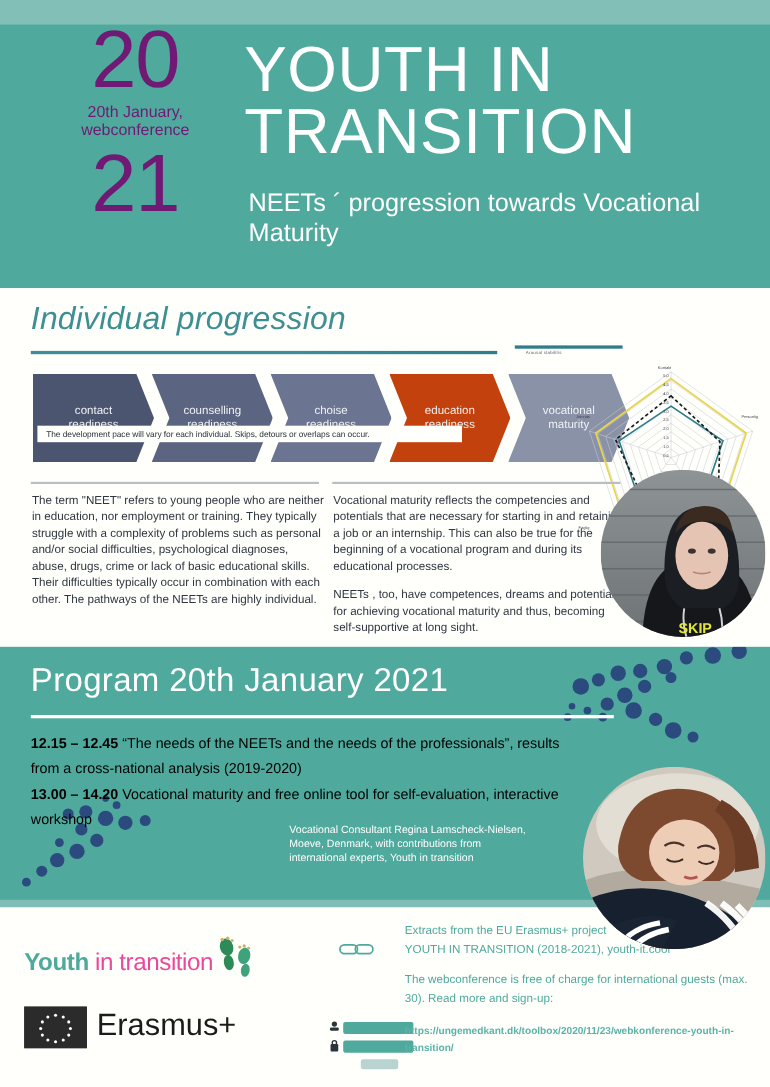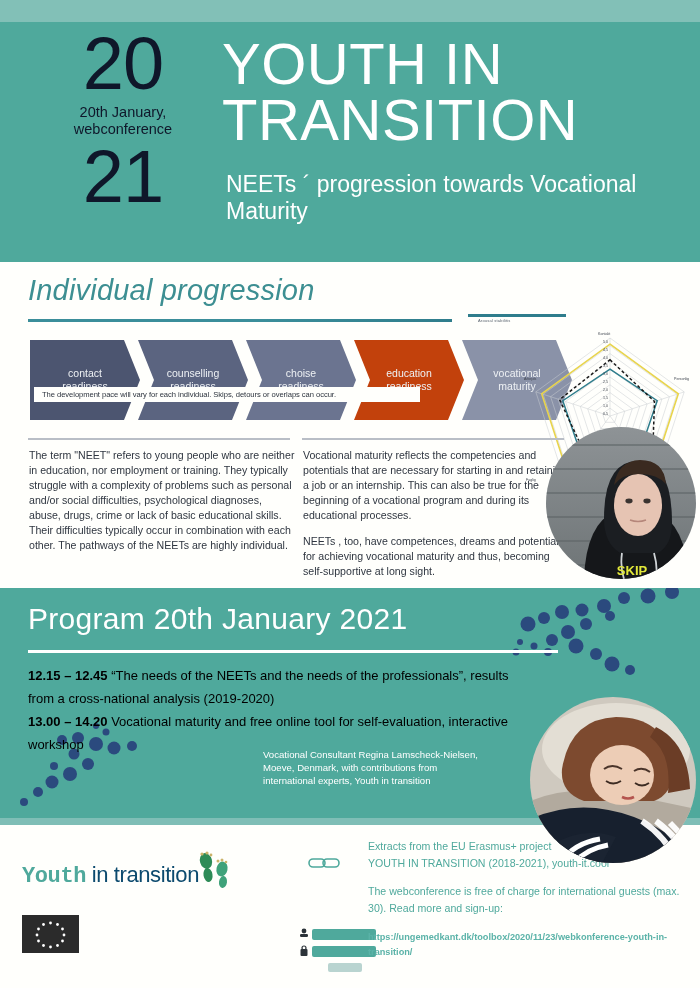--- a/index.html
+++ b/index.html
@@ -12,22 +12,22 @@
   }
   .poster { position:relative; width:700px; height:988px; background:#fffffc; }
 
   
   .hdr-strip { position:absolute; left:0; top:0; width:700px; height:22px; background:#82c0b7; }
   .header {
     position:absolute; left:0; top:22px; width:700px; height:240px;
     background:#4fa99c;
   }
   .hdr-left {
-    position:absolute; left:48px; top:12px; width:150px;
-    text-align:center; color:#0f172a;
+    position:absolute; left:48px; top:2px; width:150px;
+    text-align:center; color:#701a75;
   }
   .yr-top { font-size:74px; font-weight:300; line-height:0.82; letter-spacing:-1px; }
   .hdr-date { font-size:14.5px; line-height:1.22; margin-top:9px; font-weight:400; }
   .yr-bot { font-size:74px; font-weight:300; line-height:0.86; letter-spacing:-1px; margin-top:6px; }
 
   .hdr-right { position:absolute; left:222px; top:14px; right:20px; color:#fff; }
   .title-main {
     font-size:58px; font-weight:300; line-height:0.97; letter-spacing:0.5px;
   }
   .title-sub {
@@ -115,22 +115,22 @@
     position:absolute; left:530px; top:697px; width:166px; height:166px;
     border-radius:50%; overflow:hidden; z-index:6;
   }
 
   
   .footer { position:absolute; left:0; top:825px; width:700px; height:163px; background:#fffffc; }
   .logo-yit {
     position:absolute; left:22px; top:37px;
     font-size:22px; letter-spacing:-0.4px; white-space:nowrap;
   }
-  .logo-yit .y { color:#4fa99c; font-weight:700;font-family:Liberation Mono, monospace; }
-  .logo-yit .rest { color:#0c4a6e; font-weight:400; }
+  .logo-yit .y { color:#4fa99c; font-weight:700; }
+  .logo-yit .rest { color:#ec4899; font-weight:400; }
   .feet { position:absolute; left:196px; top:26px; width:36px; height:40px; }
   .eu-flag {
     position:absolute; left:22px; top:90px; width:57px; height:38px; background:#2b2b2b;
   }
   .erasmus-txt {
     position:absolute; left:88px; top:91px; font-size:28px; color:#1b1b1b; font-weight:400;
   }
   .link-icon { position:absolute; left:305px; top:855px; width:38px; height:16px; }
   .foot-right {
     position:absolute; left:368px; top:838px; width:320px;
@@ -402,20 +402,21 @@
             <circle cx="35.5" cy="30.5" r="1.4"></circle>
           <circle cx="28.5" cy="32" r="1.4"></circle>
             <circle cx="21.5" cy="30.5" r="1.4"></circle>
             <circle cx="16.5" cy="26" r="1.4"></circle>
           <circle cx="15" cy="20" r="1.4"></circle>
             <circle cx="16.5" cy="14" r="1.4"></circle>
             <circle cx="21.5" cy="9.5" r="1.4"></circle>
         </g>
       </svg>
     </div>
+    <div class="erasmus-txt">Erasmus+</div>
   </div>
 
   <div class="link-icon">
     <svg width="38" height="16" viewBox="0 0 38 16">
       <g fill="none" stroke="#4fa99c" stroke-width="1.6">
         <path d="M16 4 H8 a4 4 0 0 0 0 8 H16 a4 4 0 0 0 0 -8"></path>
         <path d="M22 4 H30 a4 4 0 0 1 0 8 H22 a4 4 0 0 1 0 -8"></path>
       </g>
     </svg>
   </div>

